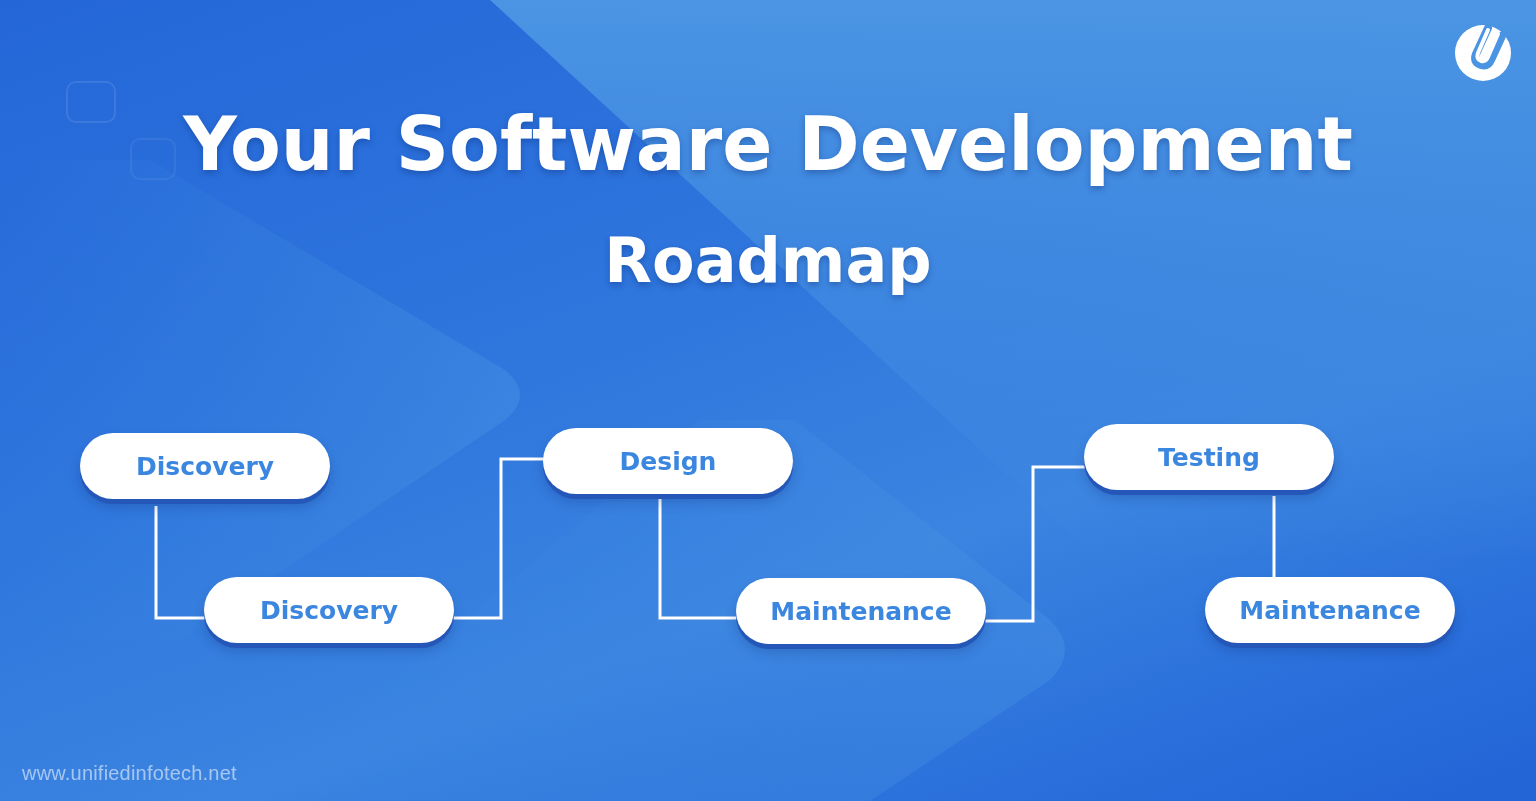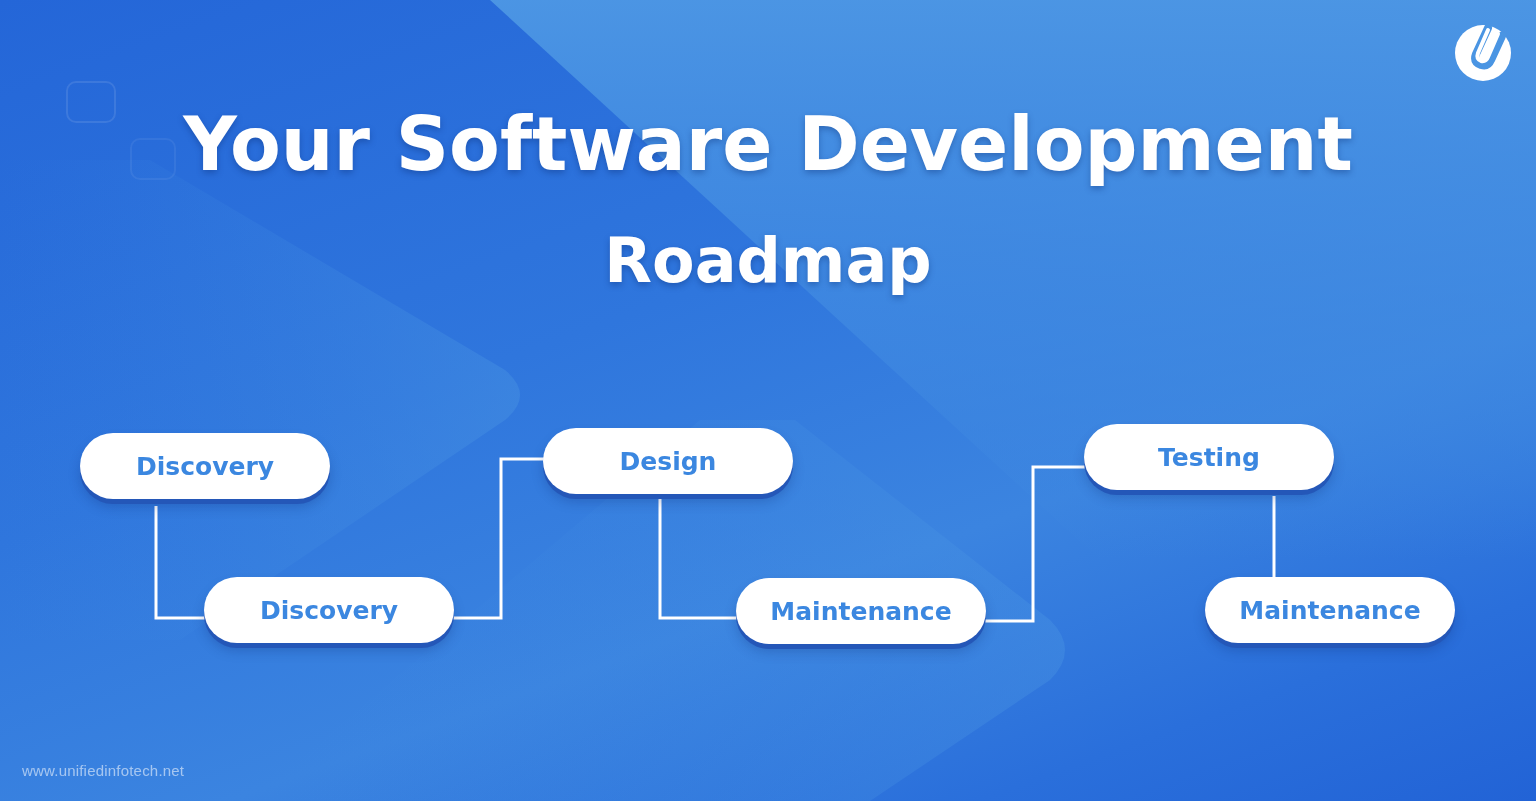--- a/index.html
+++ b/index.html
@@ -44,21 +44,21 @@
       position: absolute;
       left: 1454px;
       top: 24px;
       width: 58px;
       height: 58px;
     }
     .footer-url {
       position: absolute;
       left: 22px;
       top: 762px;
-      font-size: 15px;
+      font-size: 20px;
       color: rgba(255,255,255,0.55);
       font-family: "Liberation Sans", sans-serif;
       letter-spacing: 0.2px;
     }
     .connectors {
       position: absolute;
       inset: 0;
       pointer-events: none;
     }
     .node {

